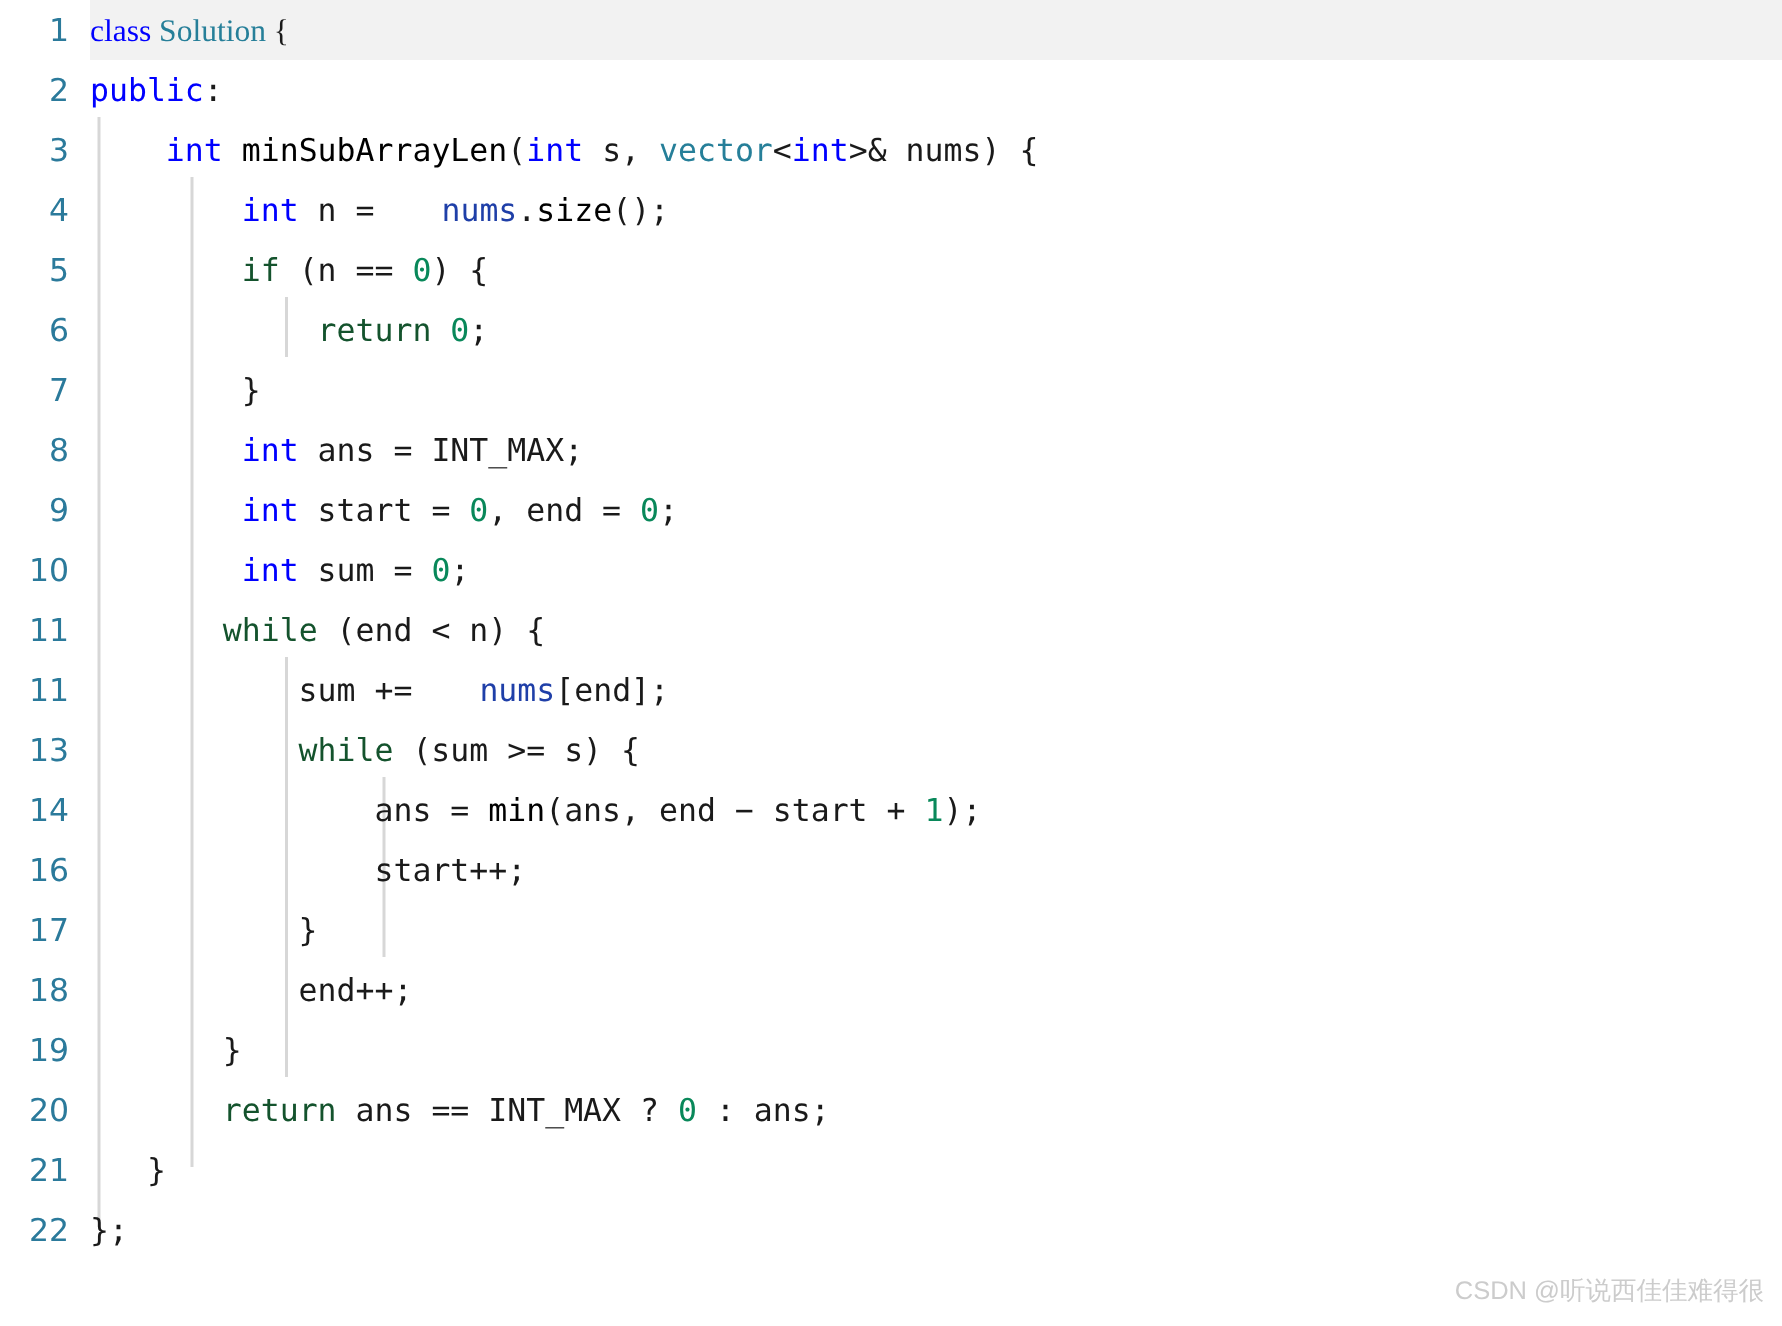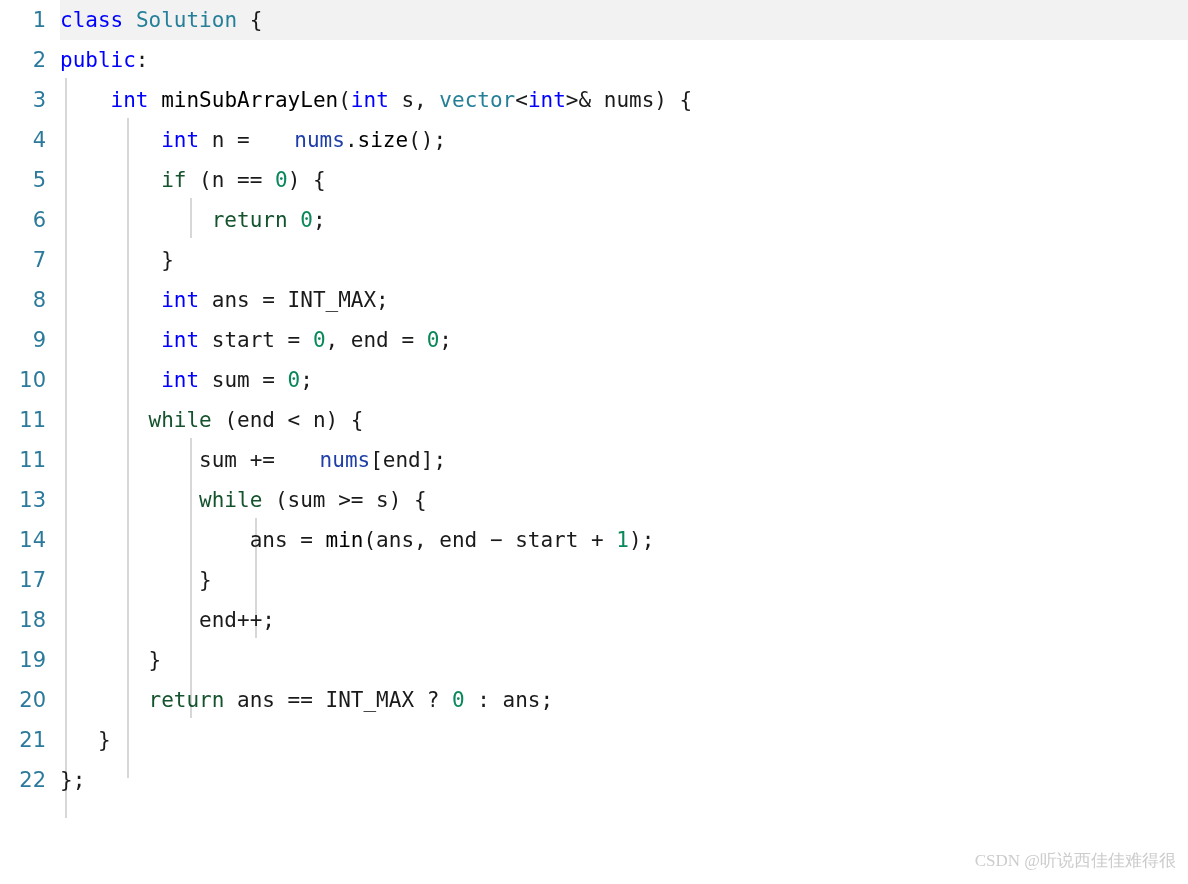--- a/index.html
+++ b/index.html
@@ -32,20 +32,21 @@
     position: relative;
     height: 40px;
     line-height: 40px;
     white-space: pre;
     font-size: 21px;
     letter-spacing: 0px;
   }
 
   .code-line.highlighted .code-text-wrap {
     background: #f2f2f2;
+    font-family: Liberation Serif, serif;
   }
 
   
   .gutter {
     position: absolute;
     left: 0;
     top: 0;
     width: 46px;
     text-align: right;
     color: #2b7a9b;
@@ -95,21 +96,21 @@
   .t-punct    { color: #1a1a1a; }
 
   
   #watermark {
     position: absolute;
     right: 12px;
     bottom: 12px;
     z-index: 5;
     color: #cccccc;
     font-size: 17px;
-    font-family: Liberation Serif, serif;
+    font-family: Liberation Sans, sans-serif;
     user-select: none;
     white-space: nowrap;
   }
 </style>
 </head>
 <body>
 
 <div id="code-viewer">
 
   <div id="indent-guides">
@@ -128,20 +129,21 @@
       <div class="code-line"><div class="gutter">5</div><div class="code-text-wrap"><span class="code-text"><span class="t-plain">        </span><span class="t-ctrl">if</span><span class="t-plain"> (n == </span><span class="t-num">0</span><span class="t-punct">) {</span></span></div></div>
       <div class="code-line"><div class="gutter">6</div><div class="code-text-wrap"><span class="code-text"><span class="t-plain">            </span><span class="t-ctrl">return</span><span class="t-plain"> </span><span class="t-num">0</span><span class="t-punct">;</span></span></div></div>
       <div class="code-line"><div class="gutter">7</div><div class="code-text-wrap"><span class="code-text"><span class="t-punct">        }</span></span></div></div>
       <div class="code-line"><div class="gutter">8</div><div class="code-text-wrap"><span class="code-text"><span class="t-plain">        </span><span class="t-kw">int</span><span class="t-plain"> ans = INT_MAX;</span></span></div></div>
       <div class="code-line"><div class="gutter">9</div><div class="code-text-wrap"><span class="code-text"><span class="t-plain">        </span><span class="t-kw">int</span><span class="t-plain"> start = </span><span class="t-num">0</span><span class="t-plain">, end = </span><span class="t-num">0</span><span class="t-punct">;</span></span></div></div>
       <div class="code-line"><div class="gutter">10</div><div class="code-text-wrap"><span class="code-text"><span class="t-plain">        </span><span class="t-kw">int</span><span class="t-plain"> sum = </span><span class="t-num">0</span><span class="t-punct">;</span></span></div></div>
       <div class="code-line"><div class="gutter">11</div><div class="code-text-wrap"><span class="code-text"><span class="t-plain">       </span><span class="t-ctrl">while</span><span class="t-plain"> (end &lt; n) {</span></span></div></div>
       <div class="code-line"><div class="gutter">11</div><div class="code-text-wrap"><span class="code-text"><span class="t-plain">           </span><span class="t-plain">sum += </span><span class="t-param">nums</span><span class="t-plain">[end];</span></span></div></div>
       <div class="code-line"><div class="gutter">13</div><div class="code-text-wrap"><span class="code-text"><span class="t-plain">           </span><span class="t-ctrl">while</span><span class="t-plain"> (sum &gt;= s) {</span></span></div></div>
       <div class="code-line"><div class="gutter">14</div><div class="code-text-wrap"><span class="code-text"><span class="t-plain">               </span><span class="t-plain">ans = </span><span class="t-fn">min</span><span class="t-plain">(ans, end − start + </span><span class="t-num">1</span><span class="t-punct">);</span></span></div></div>
+      <div class="code-line"><div class="gutter">16</div><div class="code-text-wrap"><span class="code-text"><span class="t-plain">               </span><span class="t-plain">start++;</span></span></div></div>
       <div class="code-line"><div class="gutter">17</div><div class="code-text-wrap"><span class="code-text"><span class="t-punct">           }</span></span></div></div>
       <div class="code-line"><div class="gutter">18</div><div class="code-text-wrap"><span class="code-text"><span class="t-plain">           end++;</span></span></div></div>
       <div class="code-line"><div class="gutter">19</div><div class="code-text-wrap"><span class="code-text"><span class="t-punct">       }</span></span></div></div>
       <div class="code-line"><div class="gutter">20</div><div class="code-text-wrap"><span class="code-text"><span class="t-plain">       </span><span class="t-ctrl">return</span><span class="t-plain"> ans == INT_MAX ? </span><span class="t-num">0</span><span class="t-plain"> : ans;</span></span></div></div>
       <div class="code-line"><div class="gutter">21</div><div class="code-text-wrap"><span class="code-text"><span class="t-punct">   }</span></span></div></div>
       <div class="code-line"><div class="gutter">22</div><div class="code-text-wrap"><span class="code-text"><span class="t-punct">};</span></span></div></div>
     </div>
 
   <div id="watermark">CSDN @听说西佳佳难得很</div>
 

